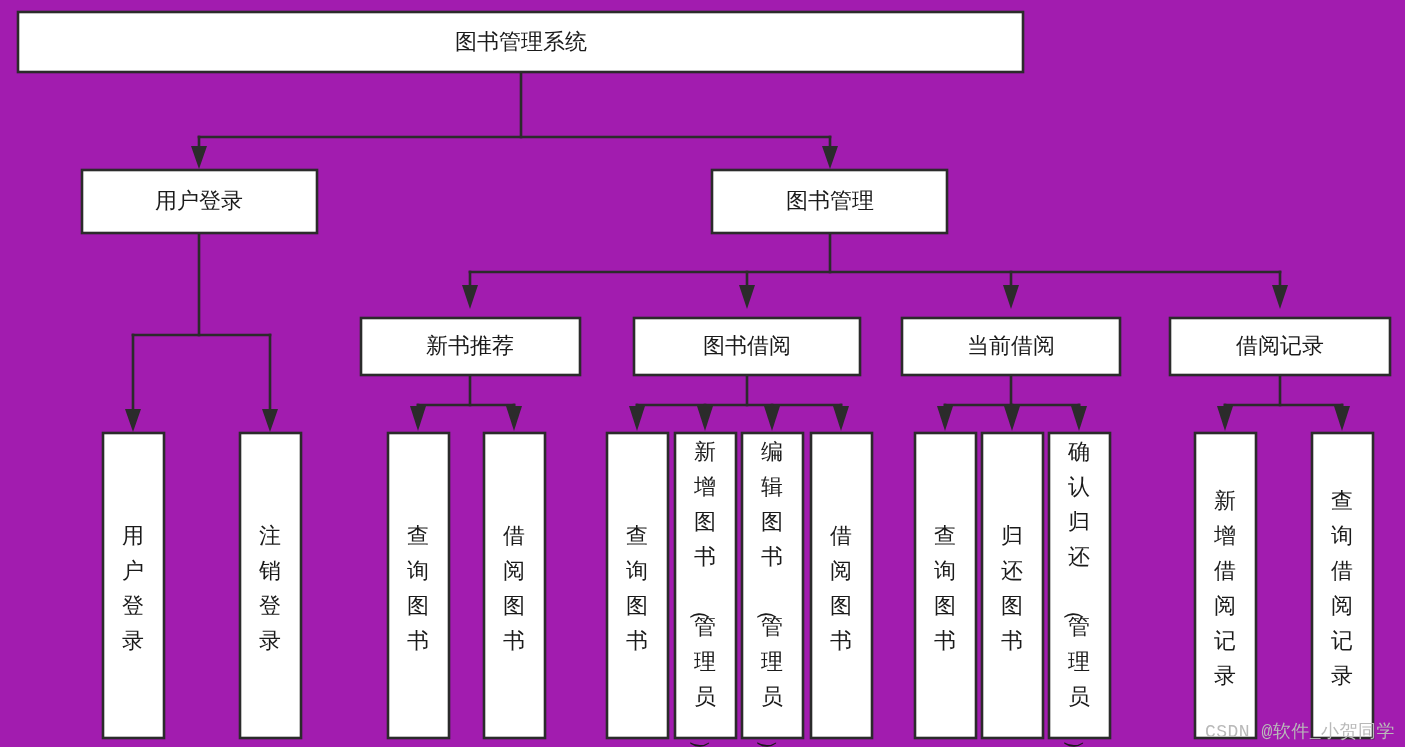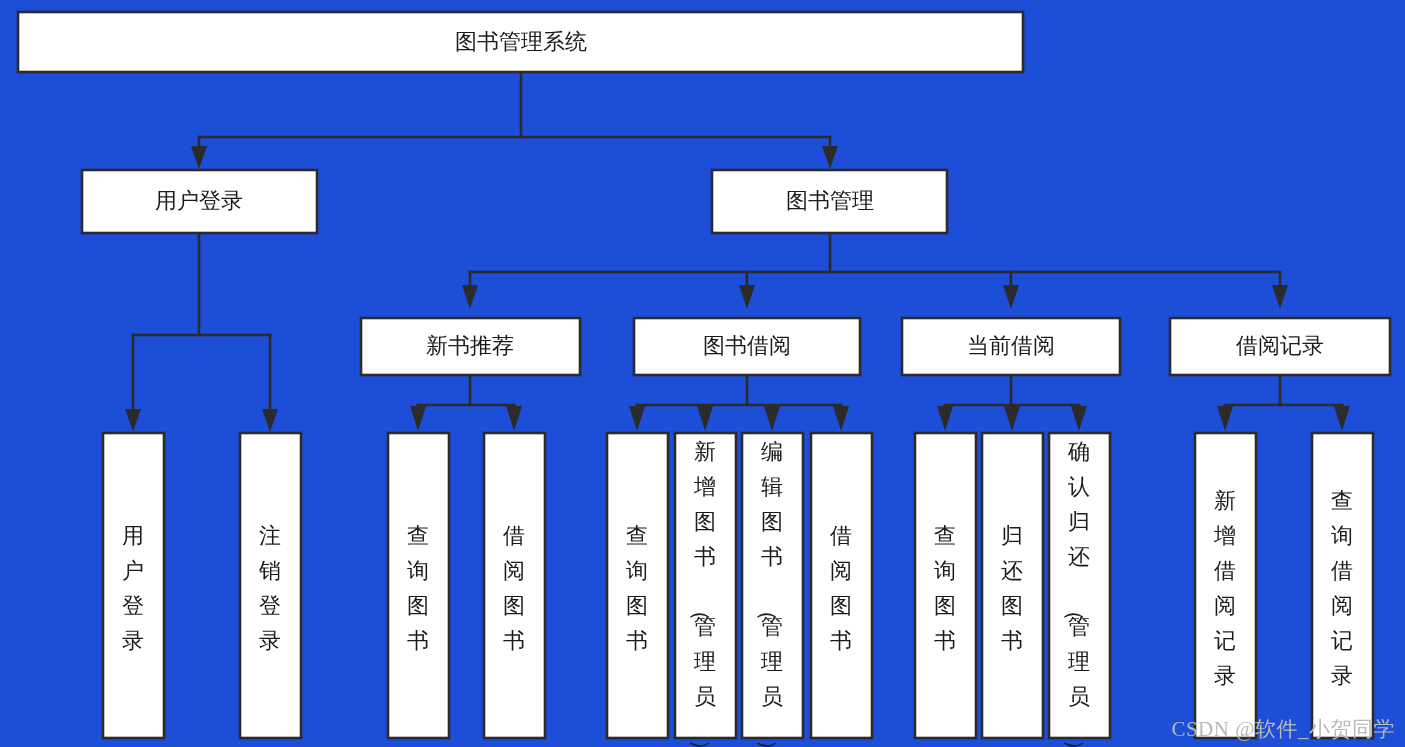--- a/index.html
+++ b/index.html
@@ -8,21 +8,21 @@
     padding: 0;
     background: #ffffff;
   }
   body {
     font-family: "DejaVu Sans", "Liberation Sans", sans-serif;
   }
   #diagram-root {
     position: relative;
     width: 1405px;
     height: 747px;
-    background: #1d4ed8;
+    background: #a21caf;
     overflow: hidden;
   }
   svg#tree-svg {
     position: absolute;
     left: 0;
     top: 0;
     width: 1405px;
     height: 747px;
   }
   .node-rect {
@@ -50,22 +50,22 @@
   .node-label-vert {
     font-family: "DejaVu Sans", "Liberation Sans", sans-serif;
     fill: #1a1a1a;
     font-size: 22px;
     text-anchor: middle;
   }
   .watermark {
     position: absolute;
     right: 10px;
     bottom: 4px;
-    font-family: Liberation Serif, serif;
-    font-size: 21px;
+    font-family: Liberation Mono, monospace;
+    font-size: 18px;
     color: #b9b9b9;
     letter-spacing: 0.5px;
     white-space: nowrap;
     pointer-events: none;
   }
 </style>
 </head>
 <body>
 
 <div id="diagram-root">

